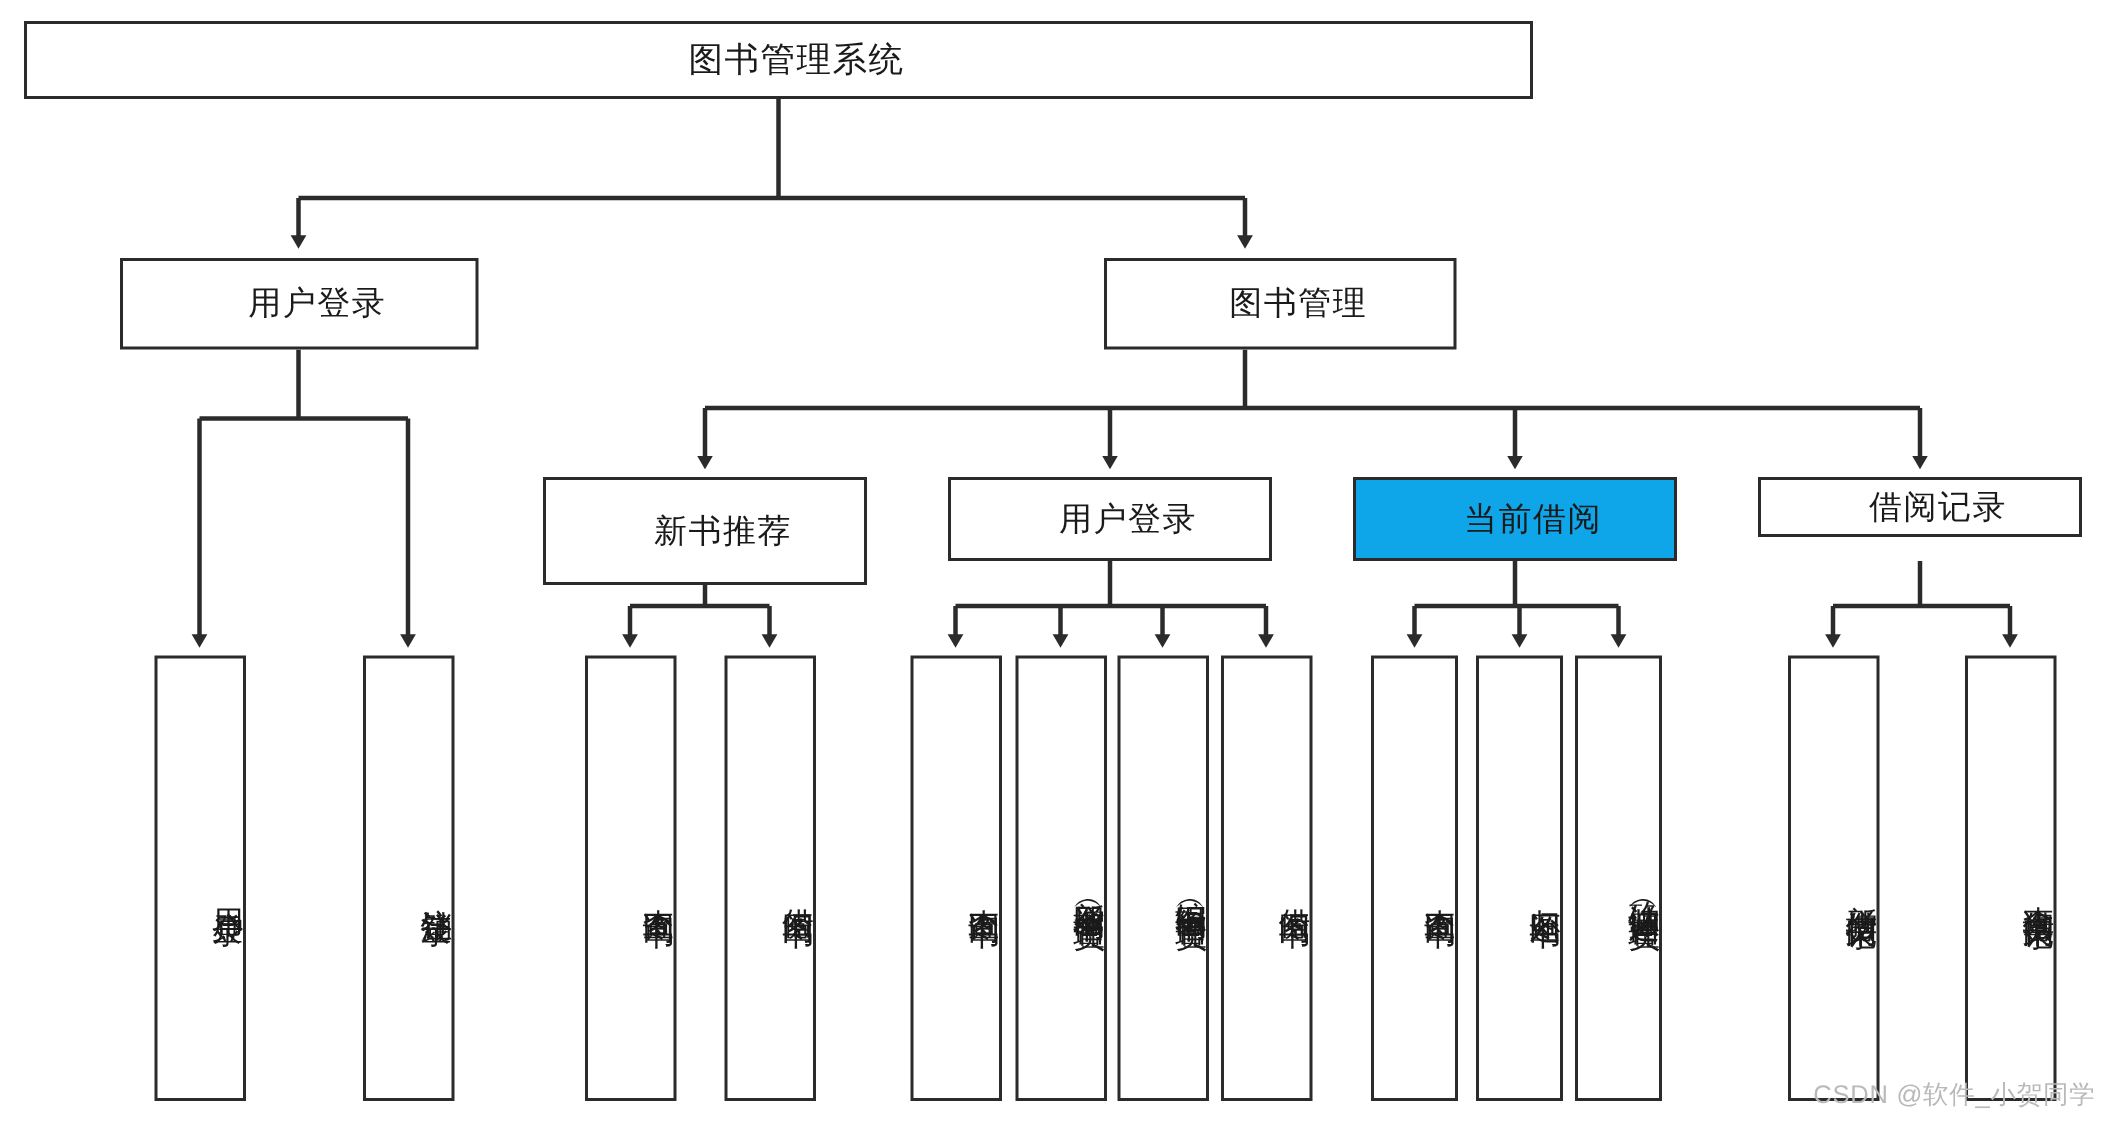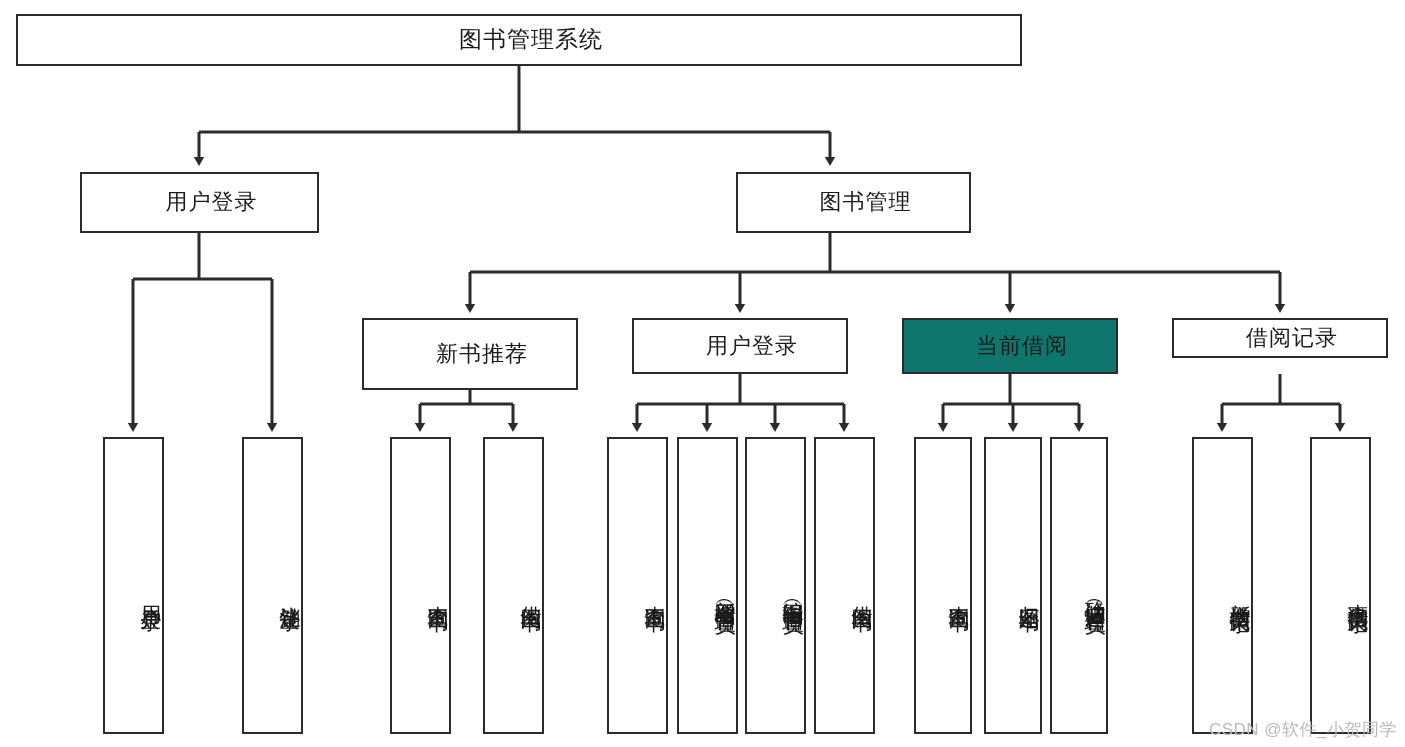--- a/index.html
+++ b/index.html
@@ -120,21 +120,21 @@
     </g>
   </svg>
 
   <div class="node node-h root-node" style="left: 16px; top: 14px; width: 1006px; height: 52px; border-color: rgb(43, 43, 43); background: rgb(255, 255, 255); color: rgb(26, 26, 26);">图书管理系统</div>
 
   <div class="node node-h" style="left: 80px; top: 172px; width: 239px; height: 61px; border-color: rgb(43, 43, 43); background: rgb(255, 255, 255); color: rgb(26, 26, 26);">用户登录</div>
   <div class="node node-h" style="left: 736px; top: 172px; width: 235px; height: 61px; border-color: rgb(43, 43, 43); background: rgb(255, 255, 255); color: rgb(26, 26, 26);">图书管理</div>
 
   <div class="node node-h" style="left: 362px; top: 318px; width: 216px; height: 72px; border-color: rgb(43, 43, 43); background: rgb(255, 255, 255); color: rgb(26, 26, 26);">新书推荐</div>
   <div class="node node-h" style="left: 632px; top: 318px; width: 216px; height: 56px; border-color: rgb(43, 43, 43); background: rgb(255, 255, 255); color: rgb(26, 26, 26);">用户登录</div>
-  <div class="node node-h" style="left: 902px; top: 318px; width: 216px; height: 56px; border-color: rgb(43, 43, 43); background: #0f766e; color: rgb(26, 26, 26);">当前借阅</div>
+  <div class="node node-h" style="left: 902px; top: 318px; width: 216px; height: 56px; border-color: rgb(43, 43, 43); background: #0ea5e9; color: rgb(26, 26, 26);">当前借阅</div>
   <div class="node node-h" style="left: 1172px; top: 318px; width: 216px; height: 40px; border-color: rgb(43, 43, 43); background: rgb(255, 255, 255); color: rgb(26, 26, 26);">借阅记录</div>
 
   <div class="node node-v" style="left: 103px; top: 437px; width: 61px; height: 297px; border-color: rgb(43, 43, 43); background: rgb(255, 255, 255); color: rgb(26, 26, 26);">用户登录</div>
   <div class="node node-v" style="left: 242px; top: 437px; width: 61px; height: 297px; border-color: rgb(43, 43, 43); background: rgb(255, 255, 255); color: rgb(26, 26, 26);">注销登录</div>
   <div class="node node-v" style="left: 390px; top: 437px; width: 61px; height: 297px; border-color: rgb(43, 43, 43); background: rgb(255, 255, 255); color: rgb(26, 26, 26);">查询图书</div>
   <div class="node node-v" style="left: 483px; top: 437px; width: 61px; height: 297px; border-color: rgb(43, 43, 43); background: rgb(255, 255, 255); color: rgb(26, 26, 26);">借阅图书</div>
   <div class="node node-v" style="left: 607px; top: 437px; width: 61px; height: 297px; border-color: rgb(43, 43, 43); background: rgb(255, 255, 255); color: rgb(26, 26, 26);">查询图书</div>
   <div class="node node-v" style="left: 677px; top: 437px; width: 61px; height: 297px; border-color: rgb(43, 43, 43); background: rgb(255, 255, 255); color: rgb(26, 26, 26);">新增图书（管理员）</div>
   <div class="node node-v" style="left: 745px; top: 437px; width: 61px; height: 297px; border-color: rgb(43, 43, 43); background: rgb(255, 255, 255); color: rgb(26, 26, 26);">编辑图书（管理员）</div>
   <div class="node node-v" style="left: 814px; top: 437px; width: 61px; height: 297px; border-color: rgb(43, 43, 43); background: rgb(255, 255, 255); color: rgb(26, 26, 26);">借阅图书</div>

